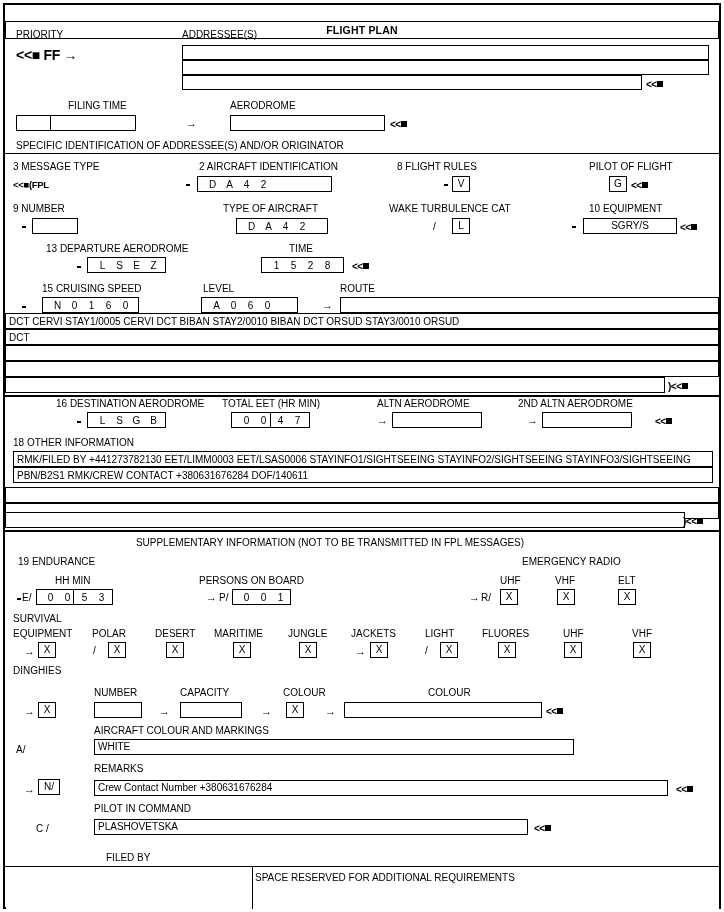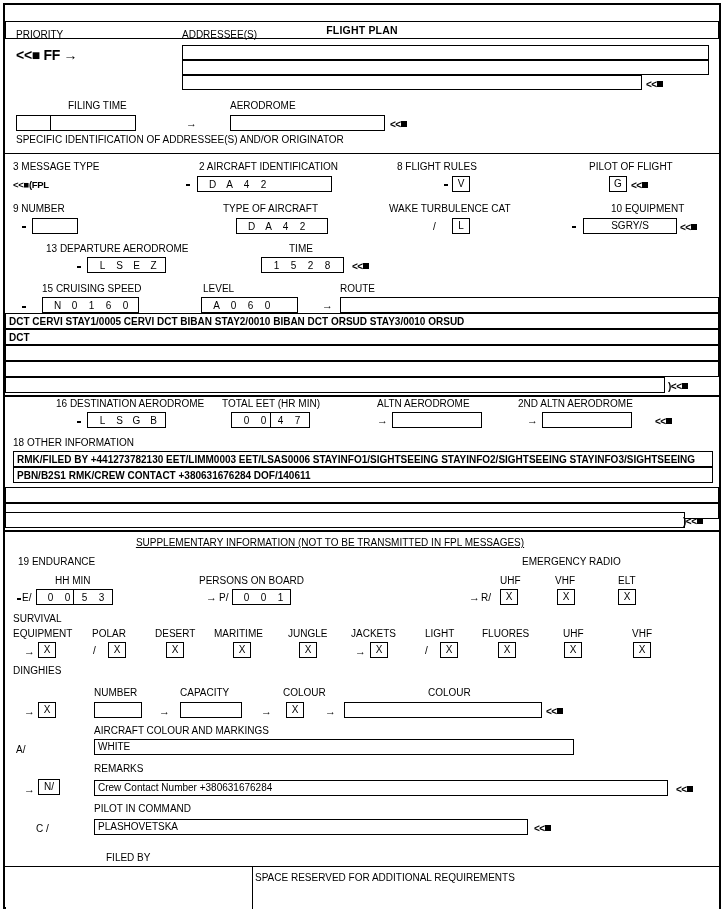--- a/index.html
+++ b/index.html
@@ -139,21 +139,20 @@
   .linebox {
     position: absolute;
     border: 1px solid #000;
     background: #fff;
     font-size: 10px;
     padding-left: 3px;
     display: flex;
     align-items: center;
     overflow: hidden;
     white-space: nowrap;
-    font-weight: bold;
   }
 </style>
 </head>
 <body>
 
 <div class="page">
   <div class="frame"></div>
 
   <div class="title-band">
     <span>FLIGHT PLAN</span>
@@ -173,21 +172,21 @@
   <div class="splitbox" style="left:16px; top:115px; width:120px; height:16px;">
     <div style="width:33px;"></div>
     <div style="width:86px;"></div>
   </div>
 
   <div class="arrow" style="left:186px; top:118px;">→</div>
   <div class="lbl" style="left:230px; top:100px;">AERODROME</div>
   <div class="box pad" style="left:230px; top:115px; width:155px; height:16px;"></div>
   <div class="eol" style="left:390px; top:119px;">&lt;&lt;<span class="sq"></span></div>
 
-  <div class="lbl" style="left:16px; top:134px;">SPECIFIC IDENTIFICATION OF ADDRESSEE(S) AND/OR ORIGINATOR</div>
+  <div class="lbl" style="left:16px; top:140px;">SPECIFIC IDENTIFICATION OF ADDRESSEE(S) AND/OR ORIGINATOR</div>
   <div class="hrule thick" style="left:5px; top:152px; width:714px;"></div>
   <div class="box pad" style="left:5px; top:152px; width:714px; height:1px; border:none;"></div>
 
   <div class="lbl" style="left:13px; top:161px;">3 MESSAGE TYPE</div>
   <div class="lbl" style="left:13px; top:179px; font-weight:bold; font-size:9.5px; letter-spacing:-.3px;">&lt;&lt;■(FPL</div>
 
   <div class="lbl" style="left:199px; top:161px;">2 AIRCRAFT IDENTIFICATION</div>
   <div class="dashmark" style="left:186px; top:184px;"></div>
   <div class="cells" style="left:197px; top:176px; width:135px; height:16px; padding-left:6px;">
       <span style="width: 17px;">D</span>
@@ -213,21 +212,21 @@
       <span style="width: 17px;">D</span>
       <span style="width: 17px;">A</span>
       <span style="width: 17px;">4</span>
       <span style="width: 17px;">2</span>
     </div>
 
   <div class="lbl" style="left:389px; top:203px;">WAKE TURBULENCE CAT</div>
   <div class="lbl" style="left:433px; top:221px;">/</div>
   <div class="box center" style="left:452px; top:218px; width:18px; height:16px;">L</div>
 
-  <div class="lbl" style="left:611px; top:203px;">10 EQUIPMENT</div>
+  <div class="lbl" style="left:589px; top:203px;">10 EQUIPMENT</div>
   <div class="dashmark" style="left:572px; top:226px;"></div>
   <div class="box center" style="left:583px; top:218px; width:94px; height:16px;">SGRY/S</div>
   <div class="eol" style="left:680px; top:222px;">&lt;&lt;<span class="sq"></span></div>
 
   <div class="lbl" style="left:46px; top:243px;">13 DEPARTURE AERODROME</div>
   <div class="dashmark" style="left:77px; top:266px;"></div>
   <div class="cells" style="left:87px; top:257px; width:79px; height:16px; padding-left:6px;">
       <span style="width: 17px;">L</span>
       <span style="width: 17px;">S</span>
       <span style="width: 17px;">E</span>
@@ -304,21 +303,21 @@
   <div class="lbl" style="left:13px; top:437px;">18 OTHER INFORMATION</div>
   <div class="linebox" style="left:13px; top:451px; width:700px; height:16px;">RMK/FILED BY +441273782130 EET/LIMM0003 EET/LSAS0006 STAYINFO1/SIGHTSEEING STAYINFO2/SIGHTSEEING STAYINFO3/SIGHTSEEING</div>
   <div class="linebox" style="left:13px; top:467px; width:700px; height:16px;">PBN/B2S1 RMK/CREW CONTACT +380631676284 DOF/140611</div>
   <div class="linebox" style="left:5px; top:487px; width:714px; height:16px;"></div>
   <div class="linebox" style="left:5px; top:503px; width:714px; height:16px;"></div>
   <div class="linebox" style="left:5px; top:512px; width:680px; height:16px;"></div>
   <div class="eol" style="left:683px; top:516px;">)&lt;&lt;<span class="sq"></span></div>
 
   <div class="hrule thick" style="left:5px; top:530px; width:714px;"></div>
 
-  <div class="lbl" style="left:0; top:537px; width:660px; text-align:center;text-decoration:underline;">SUPPLEMENTARY INFORMATION (NOT TO BE TRANSMITTED IN FPL MESSAGES)</div>
+  <div class="lbl" style="left:0; top:537px; width:660px; text-align:center;">SUPPLEMENTARY INFORMATION (NOT TO BE TRANSMITTED IN FPL MESSAGES)</div>
 
   <div class="lbl" style="left:18px; top:556px;">19 ENDURANCE</div>
   <div class="lbl" style="left:522px; top:556px;">EMERGENCY RADIO</div>
 
   <div class="lbl" style="left:55px; top:575px;">HH MIN</div>
   <div class="dashmark" style="left:17px; top:598px;"></div>
   <div class="lbl" style="left:22px; top:592px;">E/</div>
   <div class="cells" style="left:36px; top:589px; width:77px; height:16px; padding-left:5px;">
       <span style="width: 17px;">0</span>
       <span style="width: 17px;">0</span>

